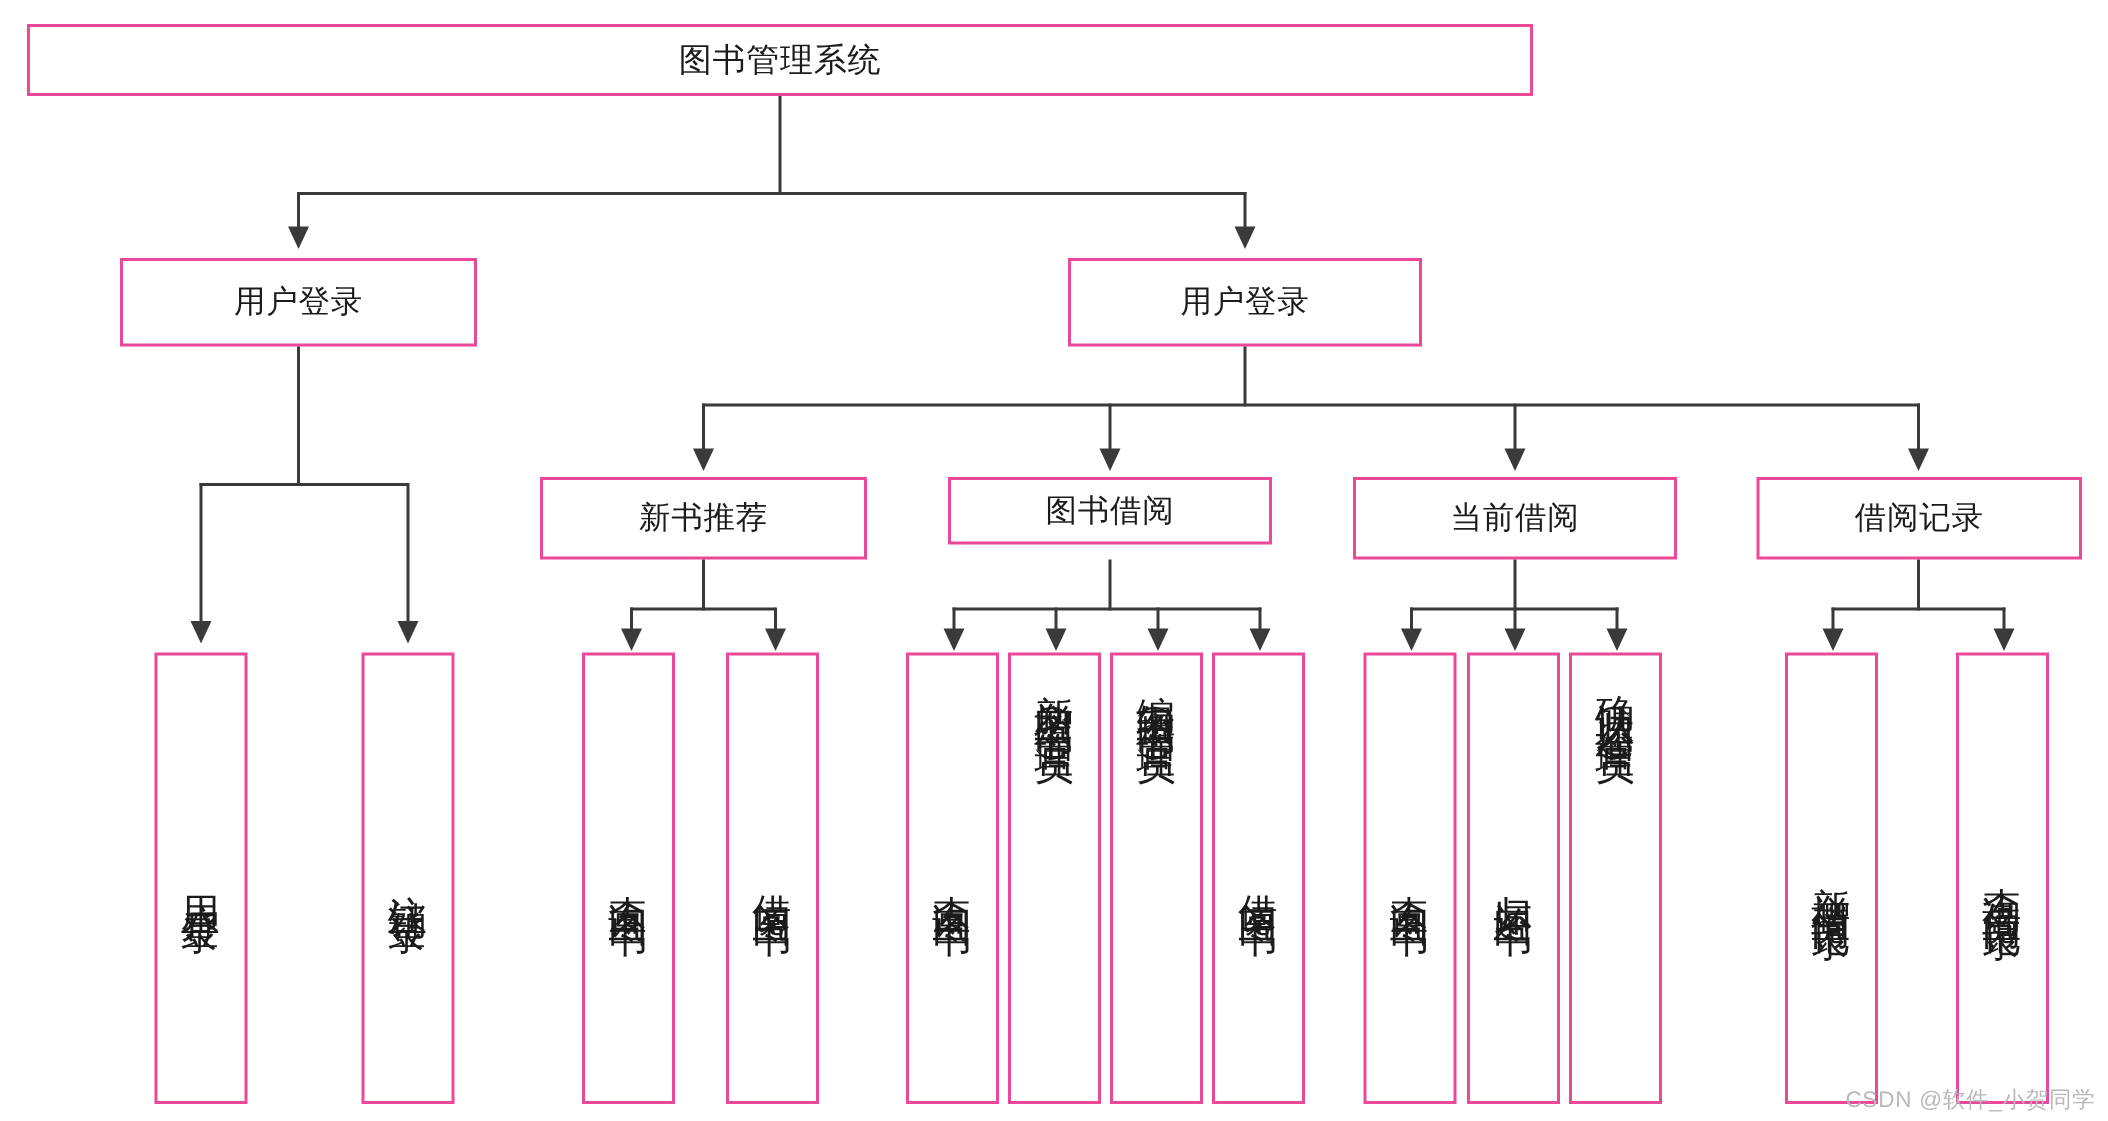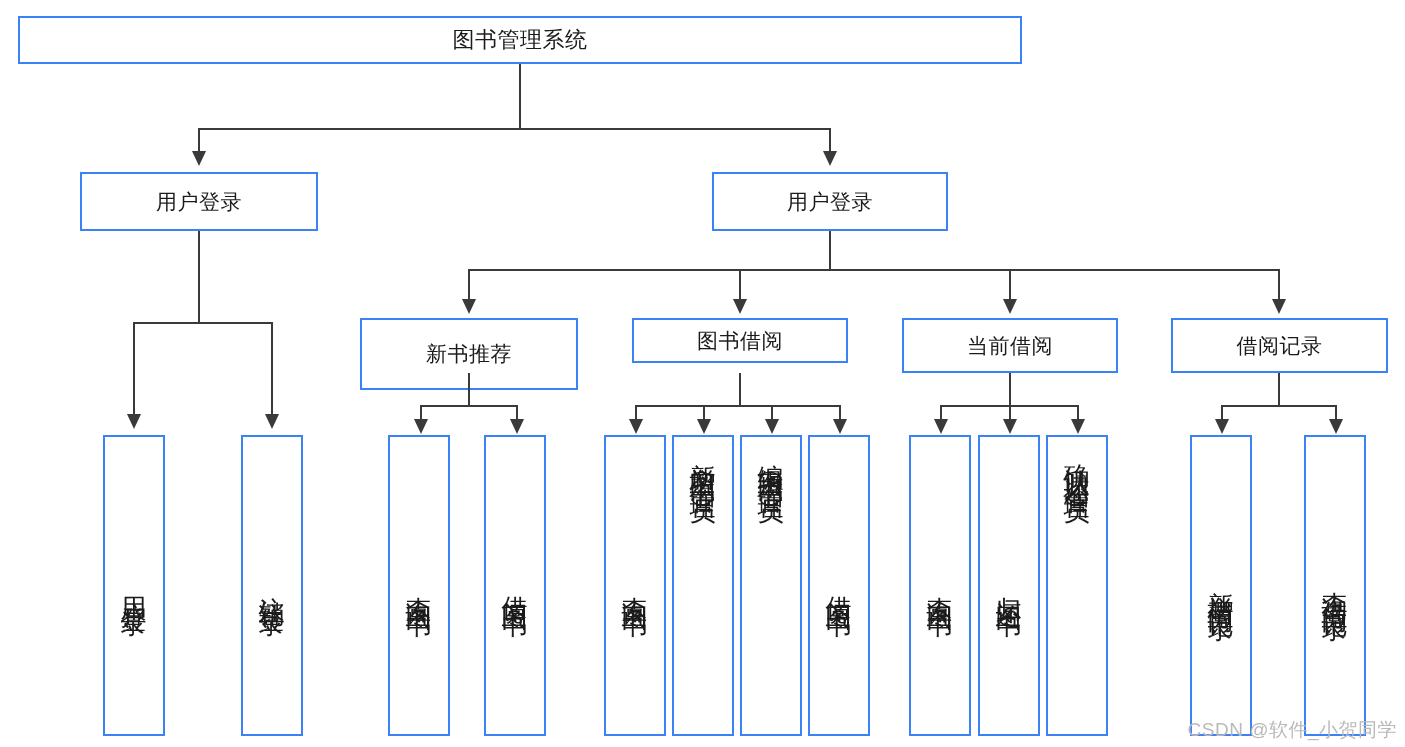--- a/index.html
+++ b/index.html
@@ -15,21 +15,21 @@
     position: relative;
     width: 1405px;
     height: 747px;
     background: #ffffff;
     overflow: hidden;
   }
   
   .box {
     position: absolute;
     box-sizing: border-box;
-    border: 2px solid #3b82f6;
+    border: 2px solid #ec4899;
     background: #ffffff;
     display: flex;
     align-items: center;
     justify-content: center;
     color: #1b1b1b;
   }
   .box .lbl {
     display: block;
     text-align: center;
     line-height: 1.22;
@@ -73,21 +73,21 @@
     border-left: 7px solid transparent;
     border-right: 7px solid transparent;
     border-top: 15px solid #3a3a3a;
   }
 
   
   #watermark {
     position: absolute;
     right: 8px;
     bottom: 4px;
-    font-size: 19px;
+    font-size: 15px;
     color: #b9b9b9;
     white-space: nowrap;
     letter-spacing: 0.5px;
     pointer-events: none;
   }
 </style>
 </head>
 <body>
 
 <div id="canvas">
@@ -128,21 +128,21 @@
 
   <div class="ln v" style="left:739px; top:269px; width:2px; height:32px;"></div>
   <div class="arw" style="left:733px; top:299px;"></div>
 
   <div class="ln v" style="left:1009px; top:269px; width:2px; height:32px;"></div>
   <div class="arw" style="left:1003px; top:299px;"></div>
 
   <div class="ln v" style="left:1278px; top:269px; width:2px; height:32px;"></div>
   <div class="arw" style="left:1272px; top:299px;"></div>
 
-  <div class="box h" style="left:360px; top:318px; width:218px; height:72px;">
+  <div class="box h" style="left:360px; top:318px; width:218px; height:55px;">
     <span class="lbl">新书推荐</span>
   </div>
   <div class="box h" style="left:632px; top:318px; width:216px; height:45px;">
     <span class="lbl">图书借阅</span>
   </div>
   <div class="box h" style="left:1171px; top:318px; width:217px; height:55px;">
     <span class="lbl">借阅记录</span>
   </div>
   <div class="box h" style="left:902px; top:318px; width:216px; height:55px;">
     <span class="lbl">当前借阅</span>

